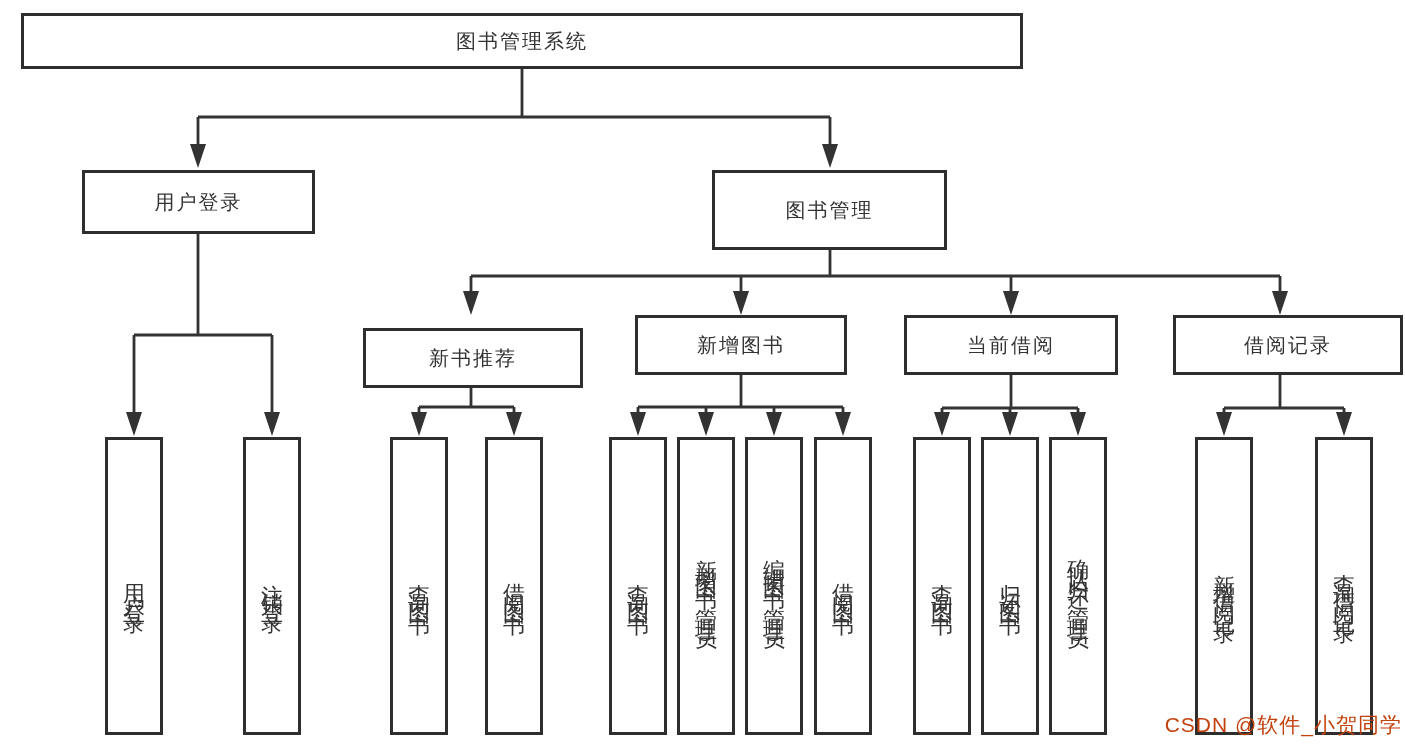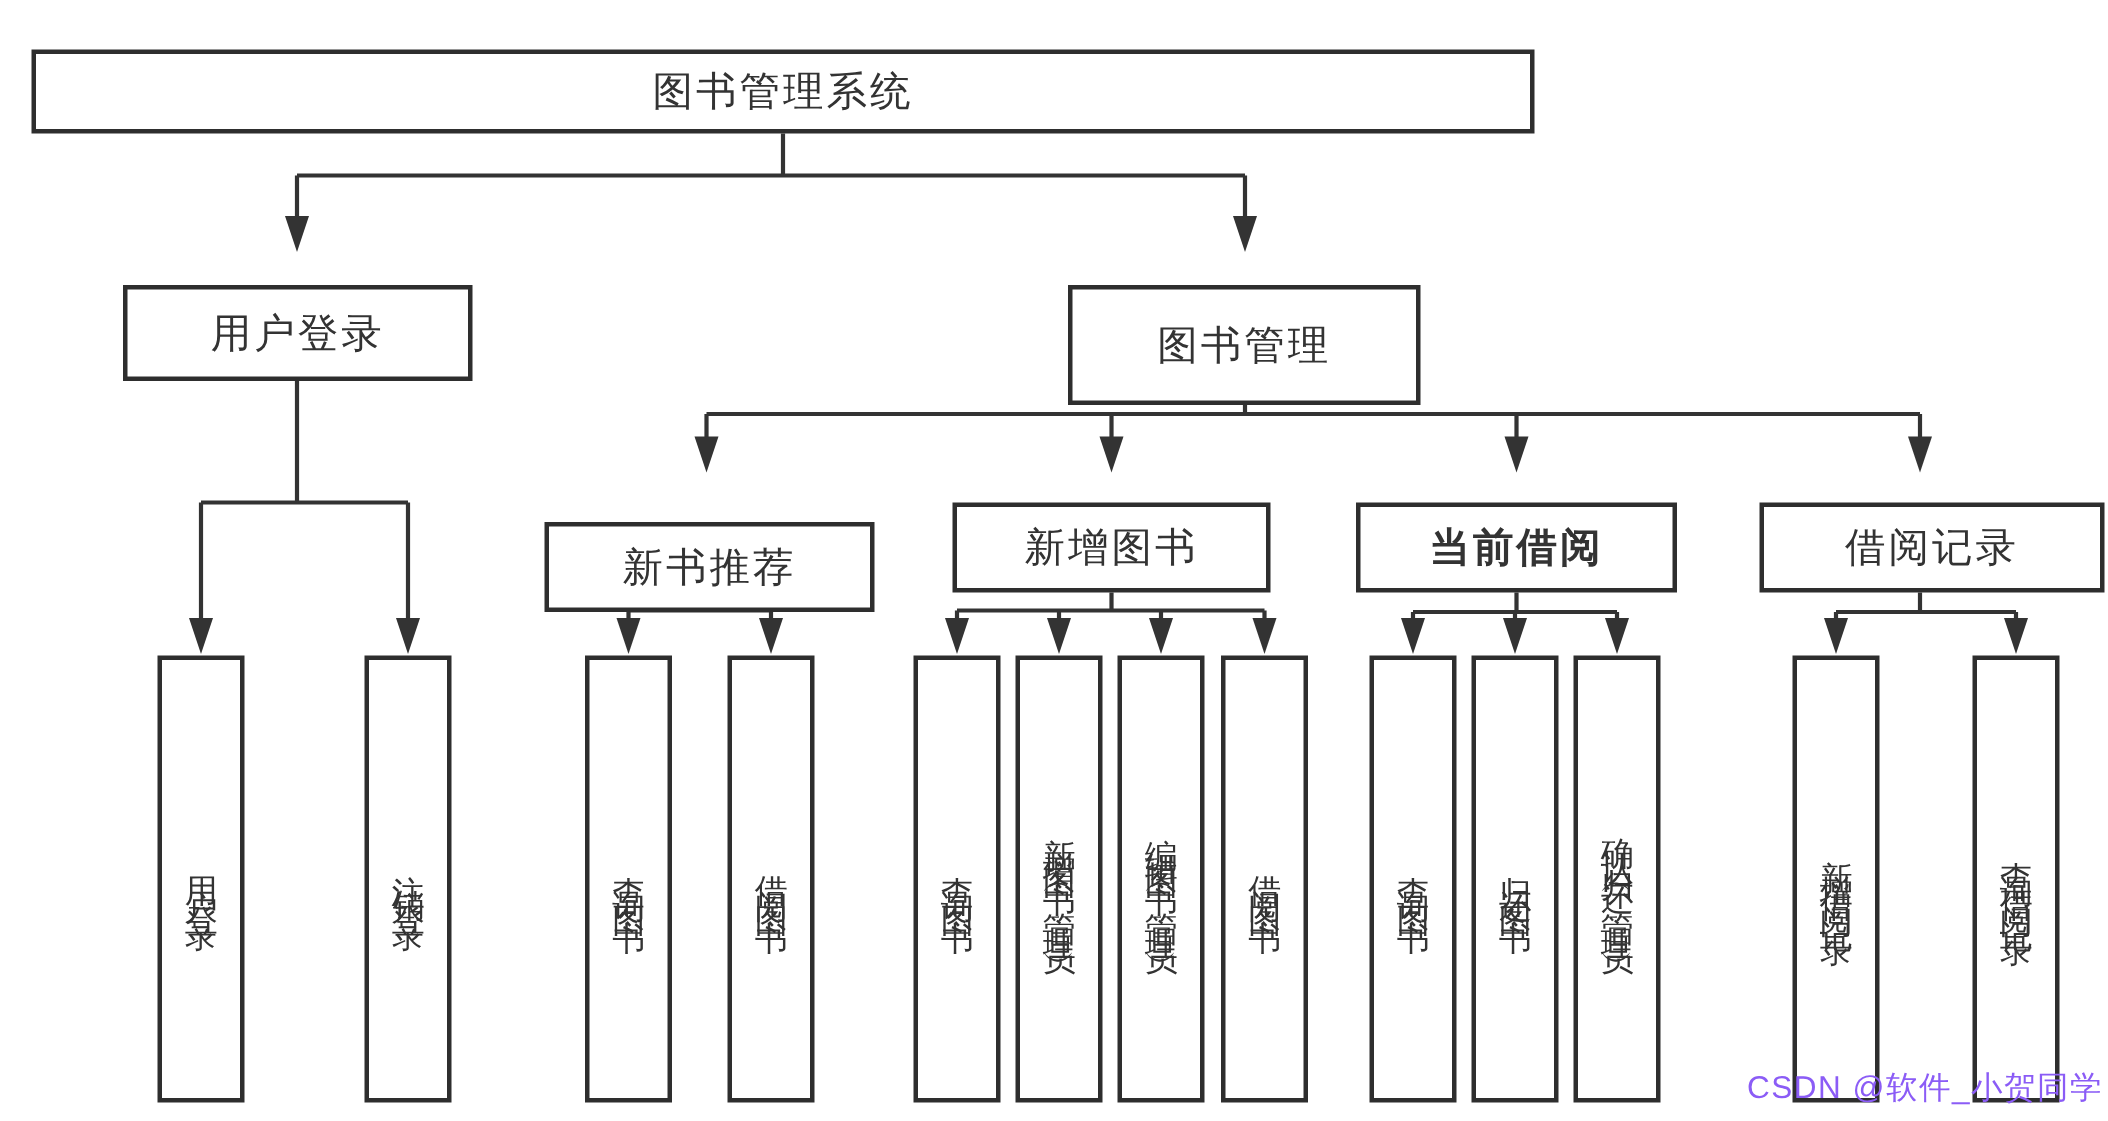--- a/index.html
+++ b/index.html
@@ -8,28 +8,28 @@
     font-family:"Liberation Sans", sans-serif; overflow:hidden;
   }
   svg.connectors { position:absolute; left:0; top:0; width:1405px; height:747px; }
   svg.connectors path { stroke:#333333; stroke-width:2.8; fill:none; }
   svg.connectors polygon { fill:#333333; stroke:none; }
   .node {
     position:absolute; box-sizing:border-box; background:#ffffff;
     border:3px solid #2e2e2e; color:#333333;
     display:flex; align-items:center; justify-content:center;
   }
-  .h-node { font-size:27px; letter-spacing:2px; white-space:nowrap;margin-top:20px; }
+  .h-node { font-size:20px; letter-spacing:2px; white-space:nowrap; }
   .leaf .v-text {
     writing-mode:vertical-rl; text-orientation:mixed;
     font-size:22px; line-height:1.1; letter-spacing:10px; color:#333333;
   }
   .watermark {
     position:absolute; right:3px; top:711px; font-size:21px;
-    color:#8b5cf6; letter-spacing:1px; white-space:nowrap;
+    color:#c2410c; letter-spacing:1px; white-space:nowrap;
   }
 </style>
 </head>
 <body>
 
 <div class="canvas">
 
   <svg class="connectors" viewBox="0 0 1405 747" xmlns="http://www.w3.org/2000/svg">
 
     <path d="M522 69 V117 M198 117 H830 M198 117 V145 M830 117 V145"></path>
@@ -66,21 +66,21 @@
     <polygon points="1336,412 1352,412 1344,436"></polygon>
   </svg>
 
   <div class="node h-node" style="left:21px; top:13px; width:1002px; height:56px;">图书管理系统</div>
 
   <div class="node h-node" style="left:82px; top:170px; width:233px; height:64px;">用户登录</div>
   <div class="node h-node" style="left:712px; top:170px; width:235px; height:80px;">图书管理</div>
 
   <div class="node h-node" style="left:363px; top:328px; width:220px; height:60px;">新书推荐</div>
   <div class="node h-node" style="left:635px; top:315px; width:212px; height:60px;">新增图书</div>
-  <div class="node h-node" style="left:904px; top:315px; width:214px; height:60px;font-weight:bold;">当前借阅</div>
+  <div class="node h-node" style="left:904px; top:315px; width:214px; height:60px;">当前借阅</div>
   <div class="node h-node" style="left:1173px; top:315px; width:230px; height:60px;">借阅记录</div>
 
   <div class="node leaf" style="left:105px; top:437px; width:58px; height:298px;">
     <span class="v-text">用户登录</span>
   </div>
   <div class="node leaf" style="left:243px; top:437px; width:58px; height:298px;">
     <span class="v-text">注销登录</span>
   </div>
 
   <div class="node leaf" style="left:390px; top:437px; width:58px; height:298px;">

